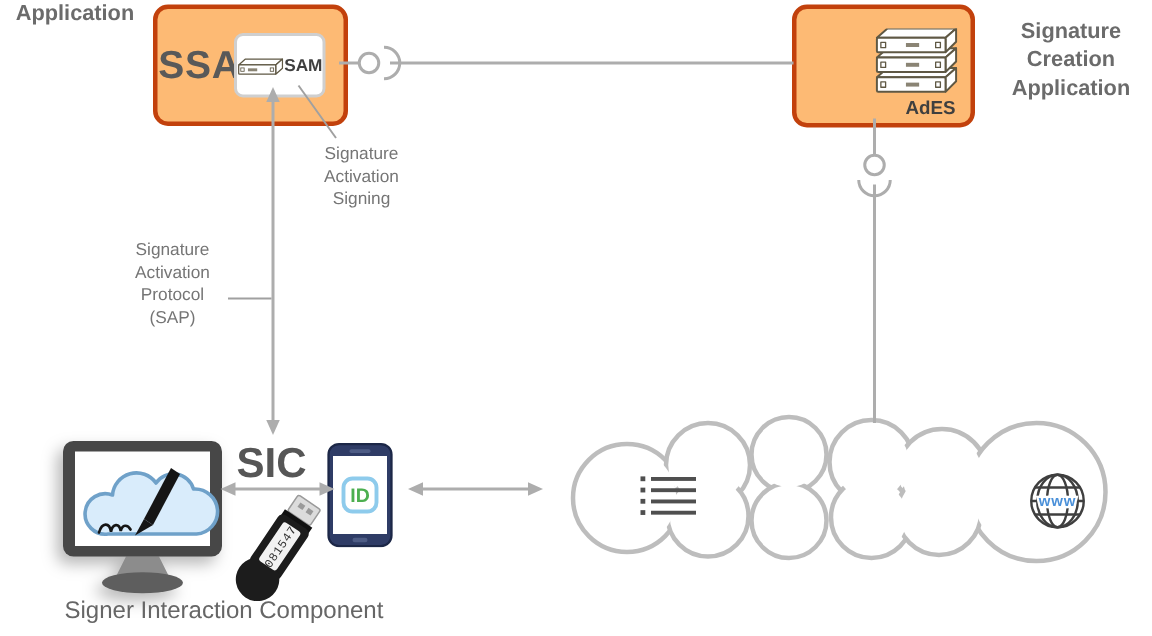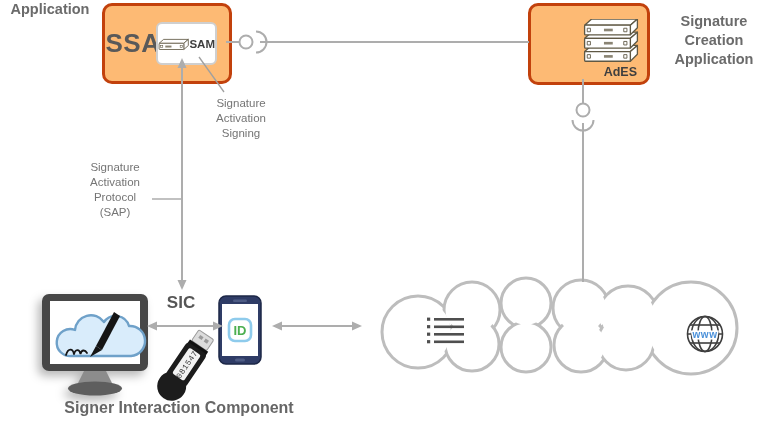--- a/index.html
+++ b/index.html
@@ -12,22 +12,22 @@
   .appbox{border:3px solid #c2410c;border-radius:10px;background:#fdba74;z-index:2;}
   .subbox{position:absolute;border:2px solid #cfcfcf;border-radius:6px;background:#fff;
           display:flex;flex-direction:row;align-items:center;justify-content:flex-start;}
   .modlabel{font-weight:bold;color:#3f3f3f;font-size:11.5px;line-height:12px;}
   #connector-layer{left:0;top:0;z-index:3;pointer-events:none;}
   #cloud-svg{z-index:2;}
   #apps-label{z-index:3;font-weight:bold;color:#3f3f3f;font-size:19px;text-align:center;letter-spacing:.3px;}
   #monitor-svg{z-index:2;filter:drop-shadow(-4px 5px 5px rgba(0,0,0,.28));}
   #usb-svg{z-index:4;}
   #phone-svg{z-index:2;}
-  #sic-label{font-weight:bold;color:#565656;font-size:17px;z-index:3;}
-  #sic-caption{font-weight:bold;color:#666;font-size:16px;z-index:3;text-align:center;}
+  #sic-label{font-weight:bold;color:#565656;font-size:28px;z-index:3;}
+  #sic-caption{font-weight:normal;color:#666;font-size:16px;z-index:3;}
 </style>
 </head>
 <body>
 
 <div id="canvas">
 
   <svg id="connector-layer" class="abs" width="768" height="424" viewBox="0 0 768 424">
     <g stroke="#adadad" stroke-width="2" fill="none">
       <line x1="226" y1="42" x2="239" y2="42"></line>
       <line x1="260" y1="42" x2="529" y2="42"></line>

